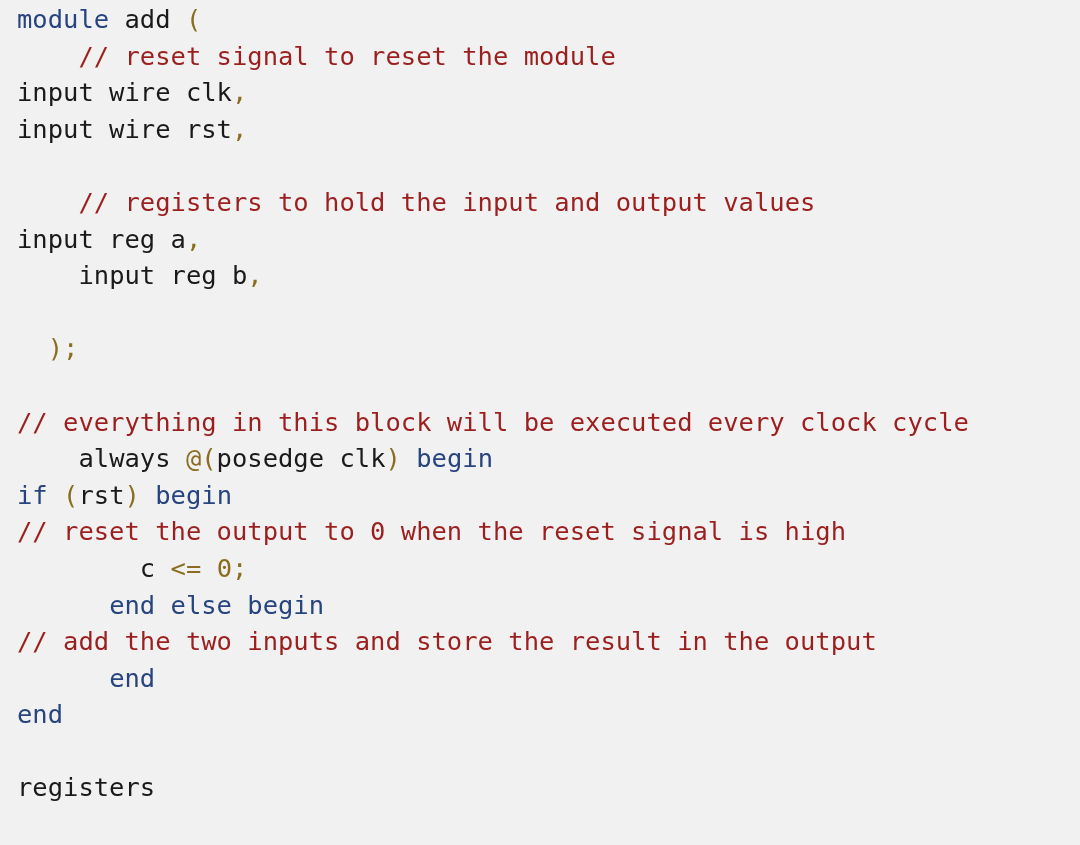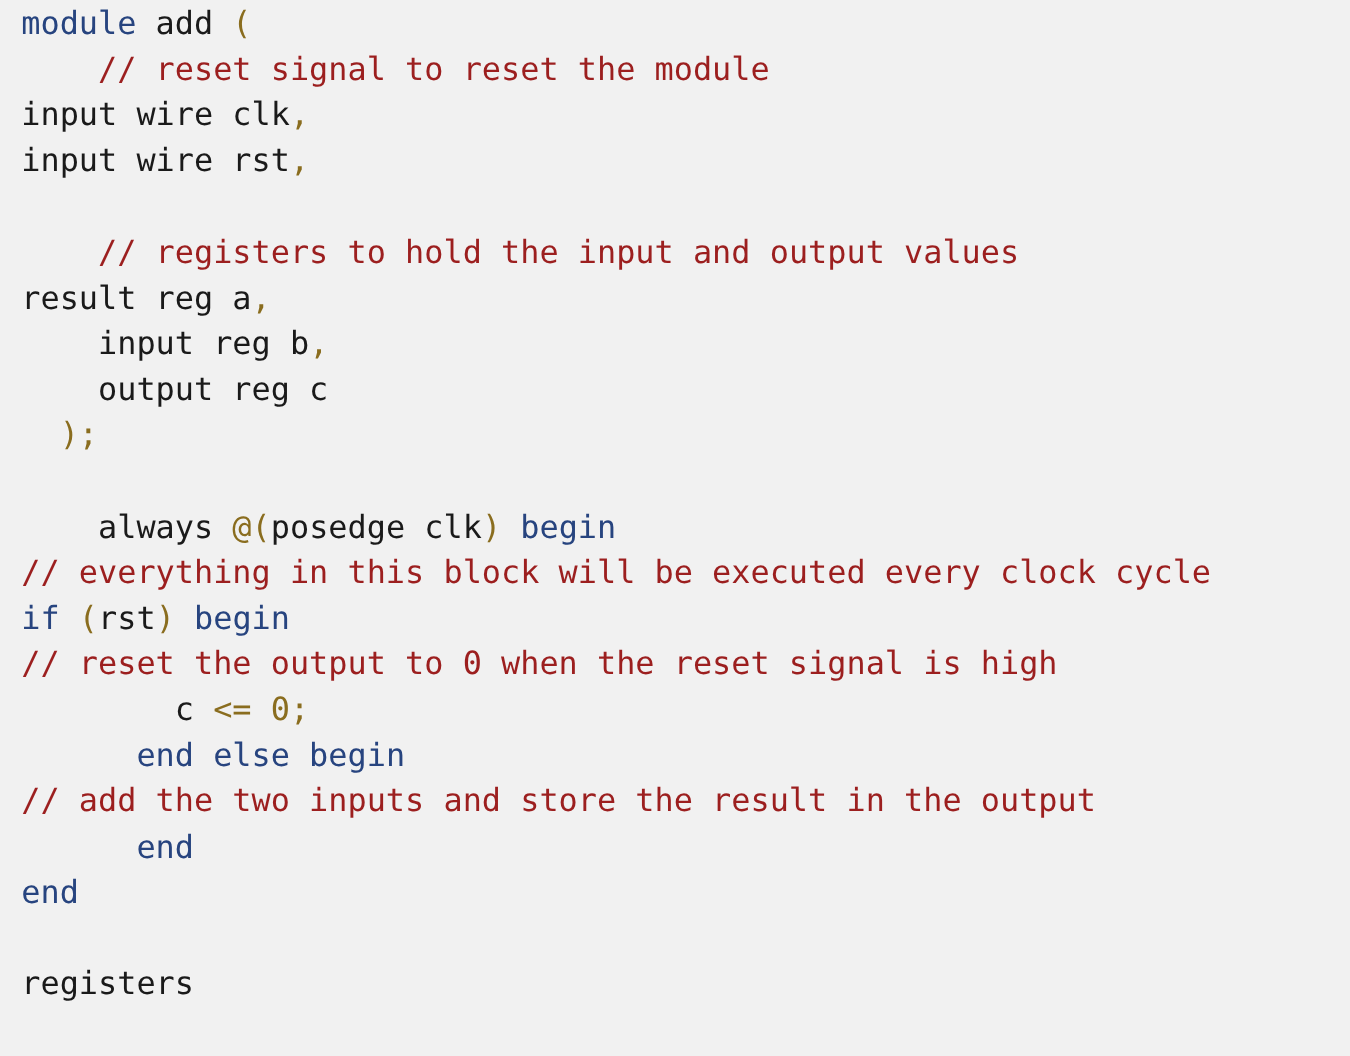--- a/index.html
+++ b/index.html
@@ -44,27 +44,27 @@
 </head>
 <body>
 
 <div id="code-block">
     <div class="code-line"><span class="tok t-kw">module</span><span class="tok t-plain"> add </span><span class="tok t-punc">(</span></div>
     <div class="code-line"><span class="tok t-plain">    </span><span class="tok t-com">// reset signal to reset the module</span></div>
     <div class="code-line"><span class="tok t-plain">input wire clk</span><span class="tok t-punc">,</span></div>
     <div class="code-line"><span class="tok t-plain">input wire rst</span><span class="tok t-punc">,</span></div>
     <div class="code-line">&nbsp;</div>
     <div class="code-line"><span class="tok t-plain">    </span><span class="tok t-com">// registers to hold the input and output values</span></div>
-    <div class="code-line"><span class="tok t-plain">result reg a</span><span class="tok t-punc">,</span></div>
+    <div class="code-line"><span class="tok t-plain">input reg a</span><span class="tok t-punc">,</span></div>
     <div class="code-line"><span class="tok t-plain">    </span><span class="tok t-plain">input reg b</span><span class="tok t-punc">,</span></div>
-    <div class="code-line"><span class="tok t-plain">    </span><span class="tok t-plain">output reg c</span></div>
+    <div class="code-line"><span class="tok t-plain">    </span></div>
     <div class="code-line"><span class="tok t-plain">  </span><span class="tok t-punc">);</span></div>
     <div class="code-line">&nbsp;</div>
+    <div class="code-line"><span class="tok t-com">// everything in this block will be executed every clock cycle</span></div>
     <div class="code-line"><span class="tok t-plain">    </span><span class="tok t-plain">always </span><span class="tok t-punc">@(</span><span class="tok t-plain">posedge clk</span><span class="tok t-punc">)</span><span class="tok t-plain"> </span><span class="tok t-kw">begin</span></div>
-    <div class="code-line"><span class="tok t-com">// everything in this block will be executed every clock cycle</span></div>
     <div class="code-line"><span class="tok t-kw">if</span><span class="tok t-plain"> </span><span class="tok t-punc">(</span><span class="tok t-plain">rst</span><span class="tok t-punc">)</span><span class="tok t-plain"> </span><span class="tok t-kw">begin</span></div>
     <div class="code-line"><span class="tok t-com">// reset the output to 0 when the reset signal is high</span></div>
     <div class="code-line"><span class="tok t-plain">        </span><span class="tok t-plain">c </span><span class="tok t-op">&lt;=</span><span class="tok t-plain"> </span><span class="tok t-num">0</span><span class="tok t-punc">;</span></div>
     <div class="code-line"><span class="tok t-plain">      </span><span class="tok t-kw">end else begin</span></div>
     <div class="code-line"><span class="tok t-com">// add the two inputs and store the result in the output</span></div>
     <div class="code-line"><span class="tok t-plain">      </span><span class="tok t-kw">end</span></div>
     <div class="code-line"><span class="tok t-kw">end</span></div>
     <div class="code-line">&nbsp;</div>
     <div class="code-line"><span class="tok t-plain">registers</span></div>
   </div>

